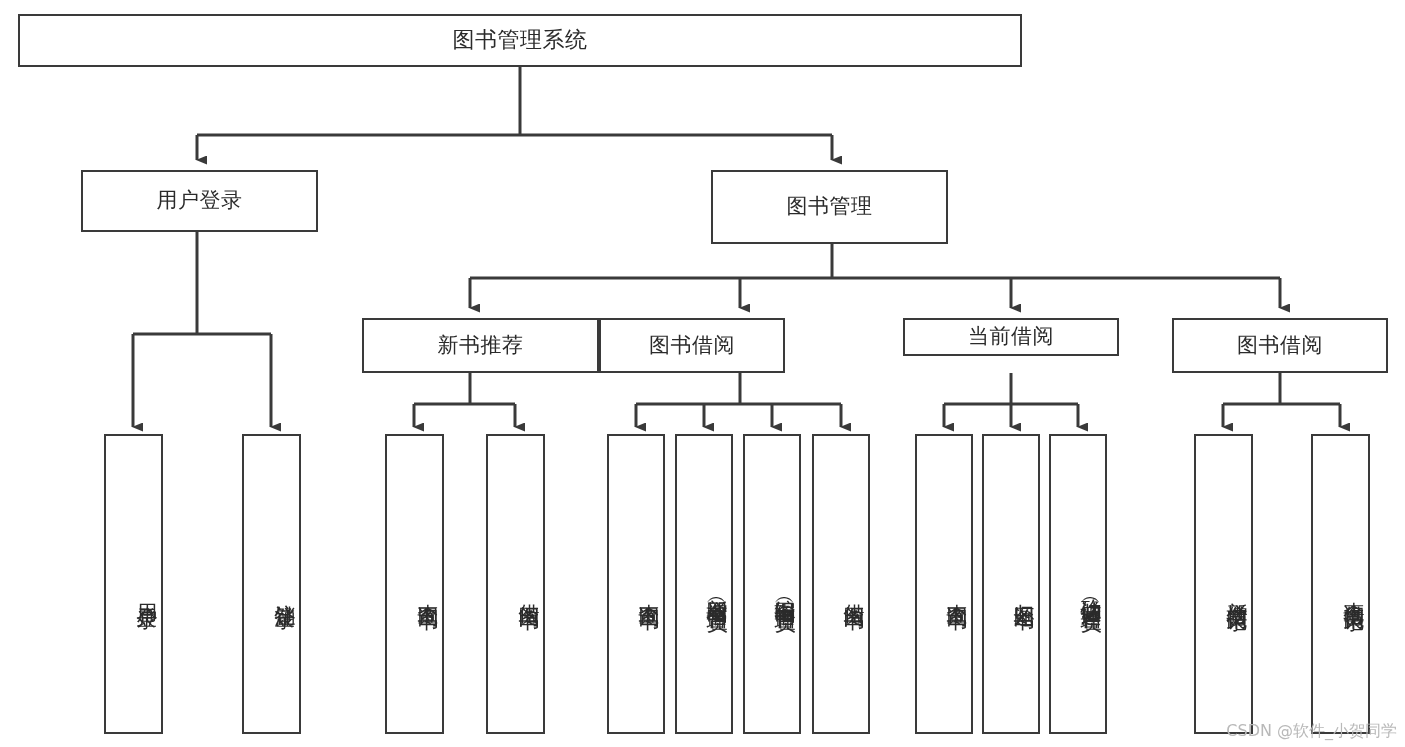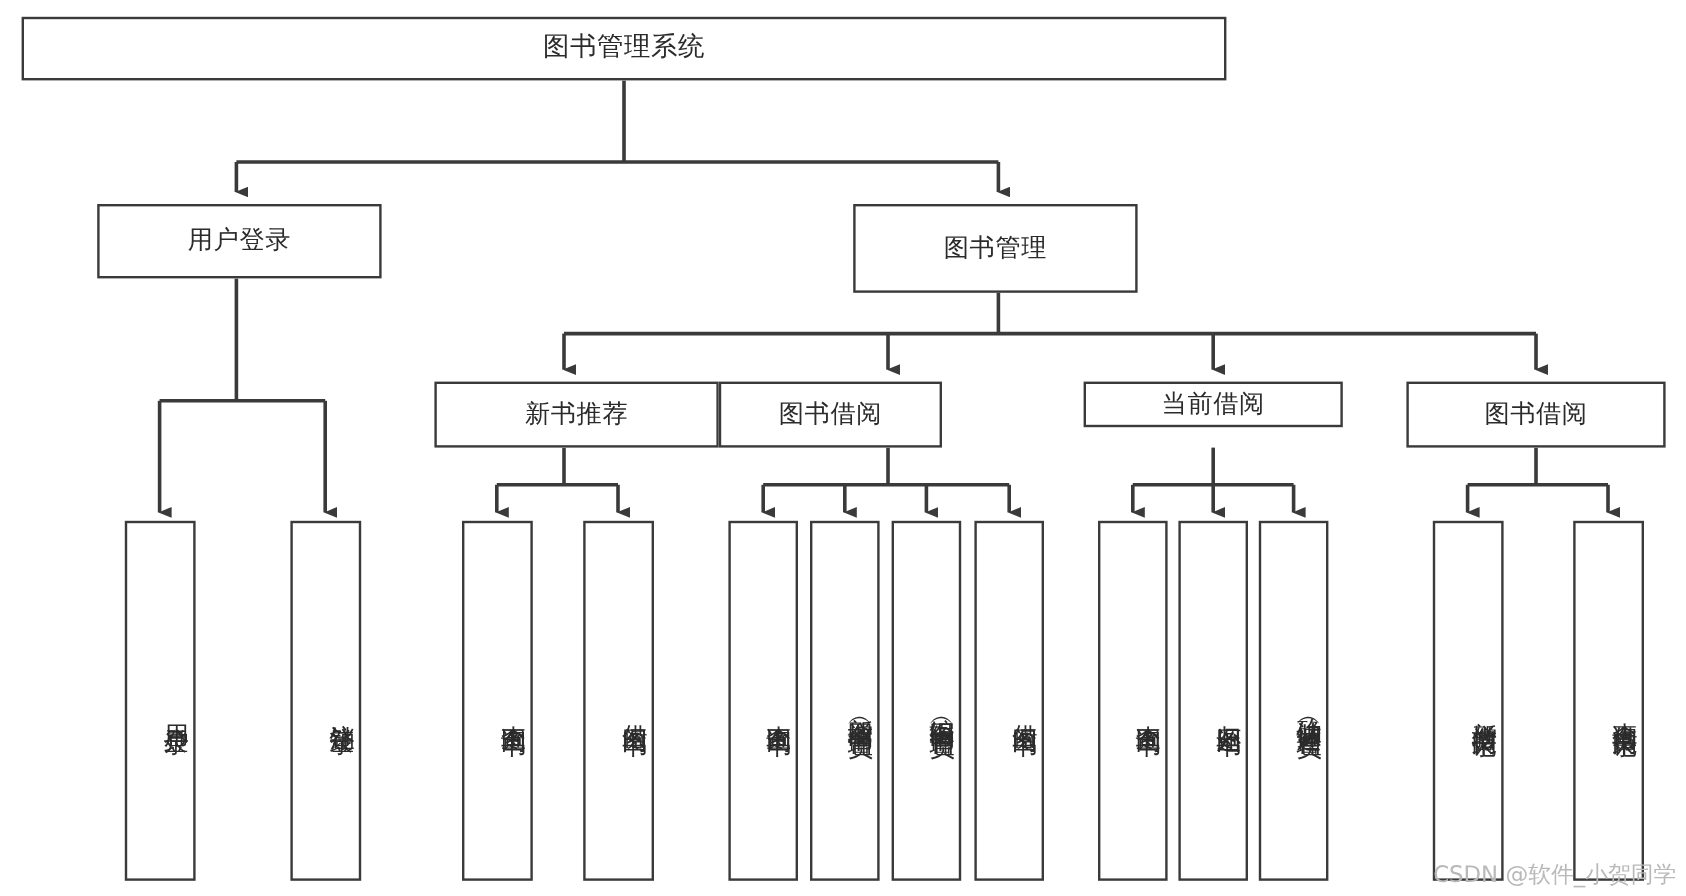--- a/index.html
+++ b/index.html
@@ -56,21 +56,21 @@
   }
   .node.vert .vlabel {
     writing-mode: vertical-rl;
     text-orientation: upright;
     white-space: nowrap;
   }
   .watermark {
     position: absolute;
     right: 8px;
     bottom: 5px;
-    font-size: 19px;
+    font-size: 16px;
     color: #b9b9b9;
     z-index: 5;
     white-space: nowrap;
   }
 </style>
 </head>
 <body>
 
 <div id="diagram">
 

